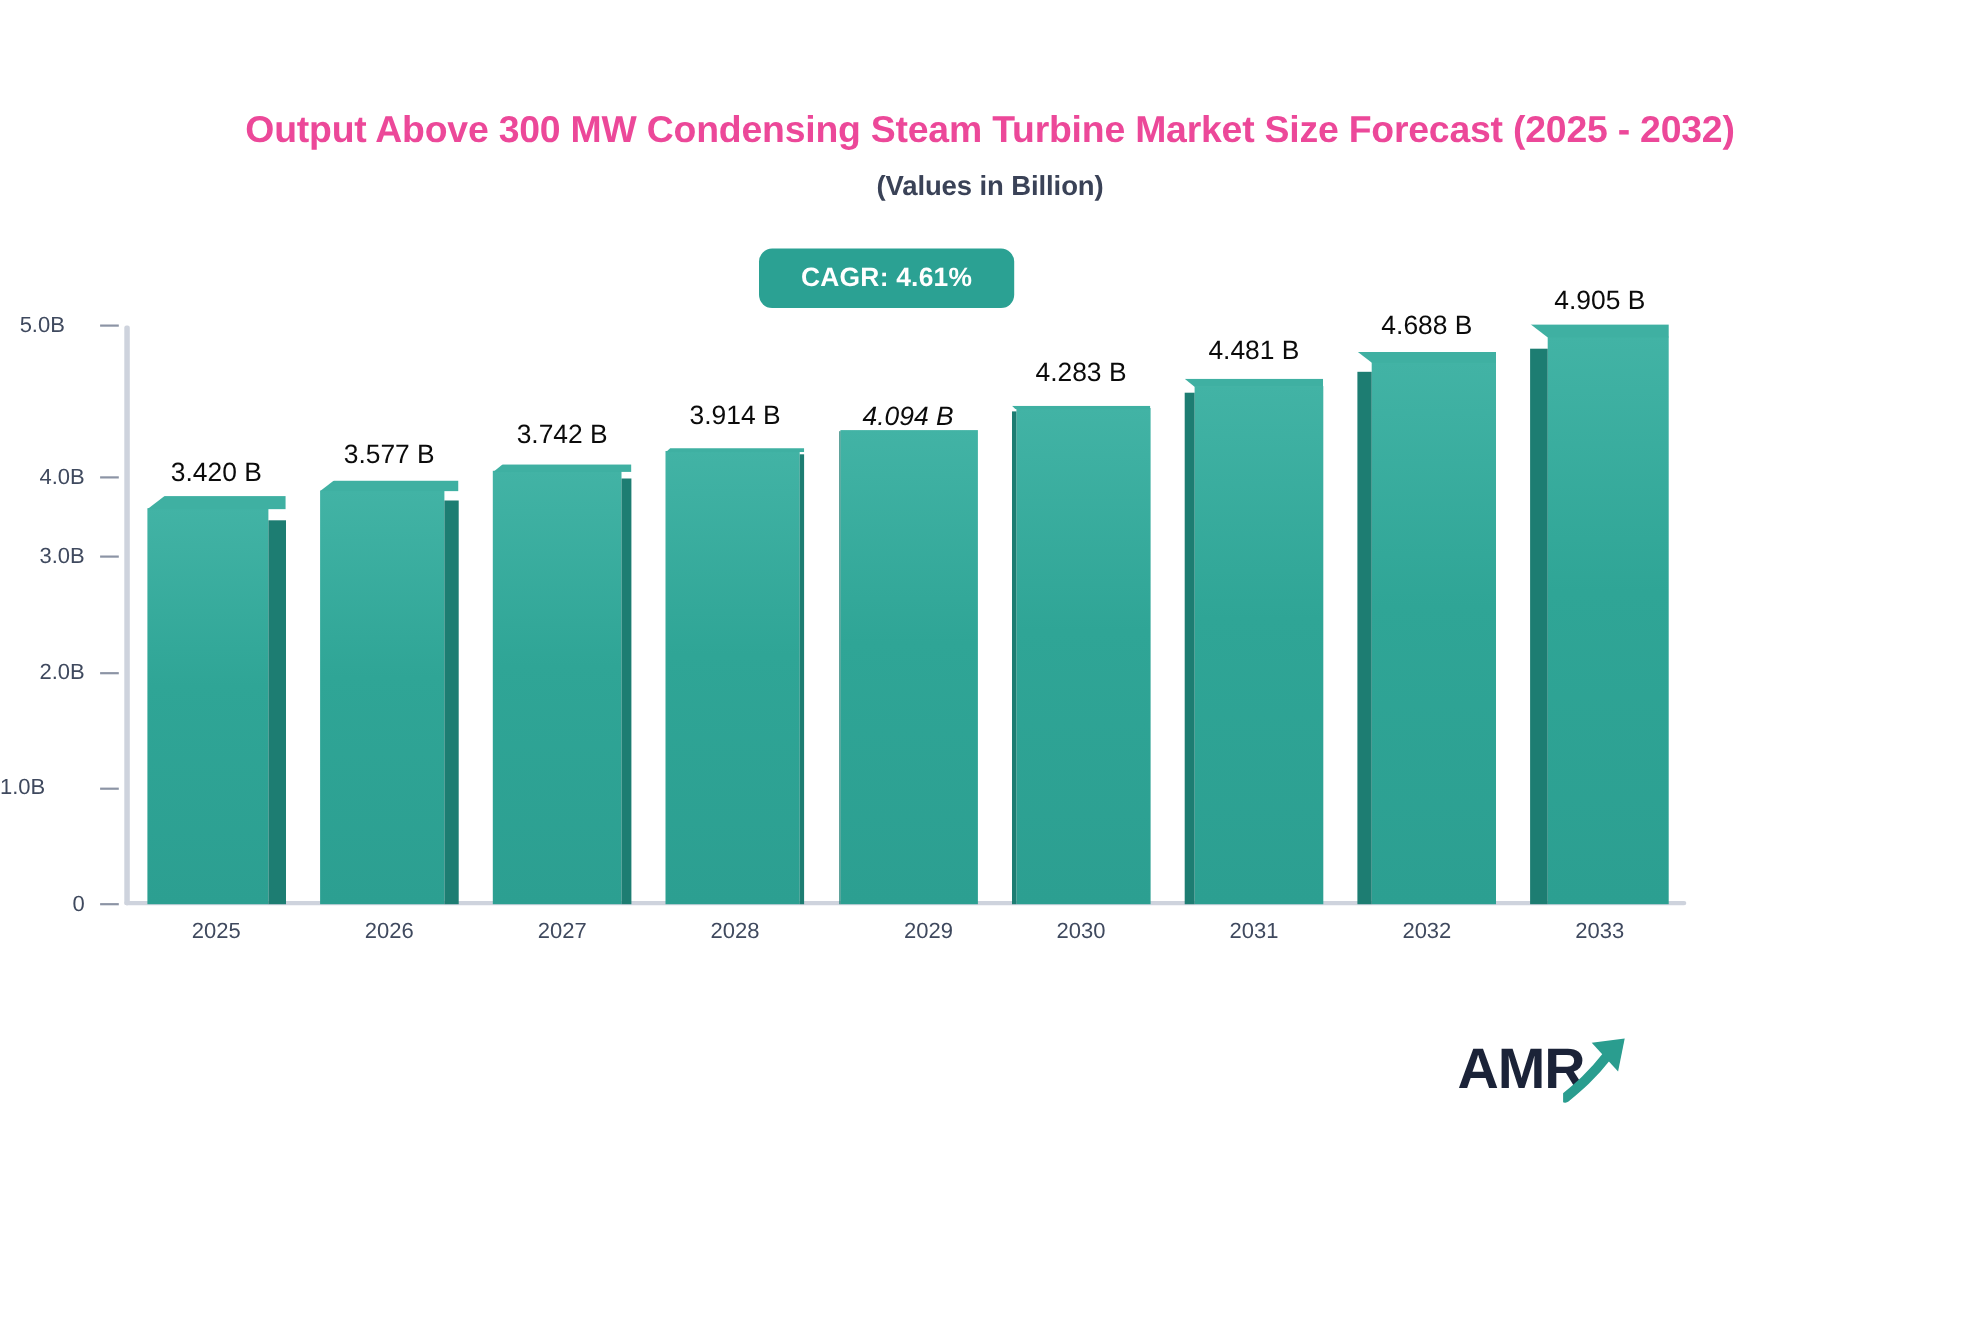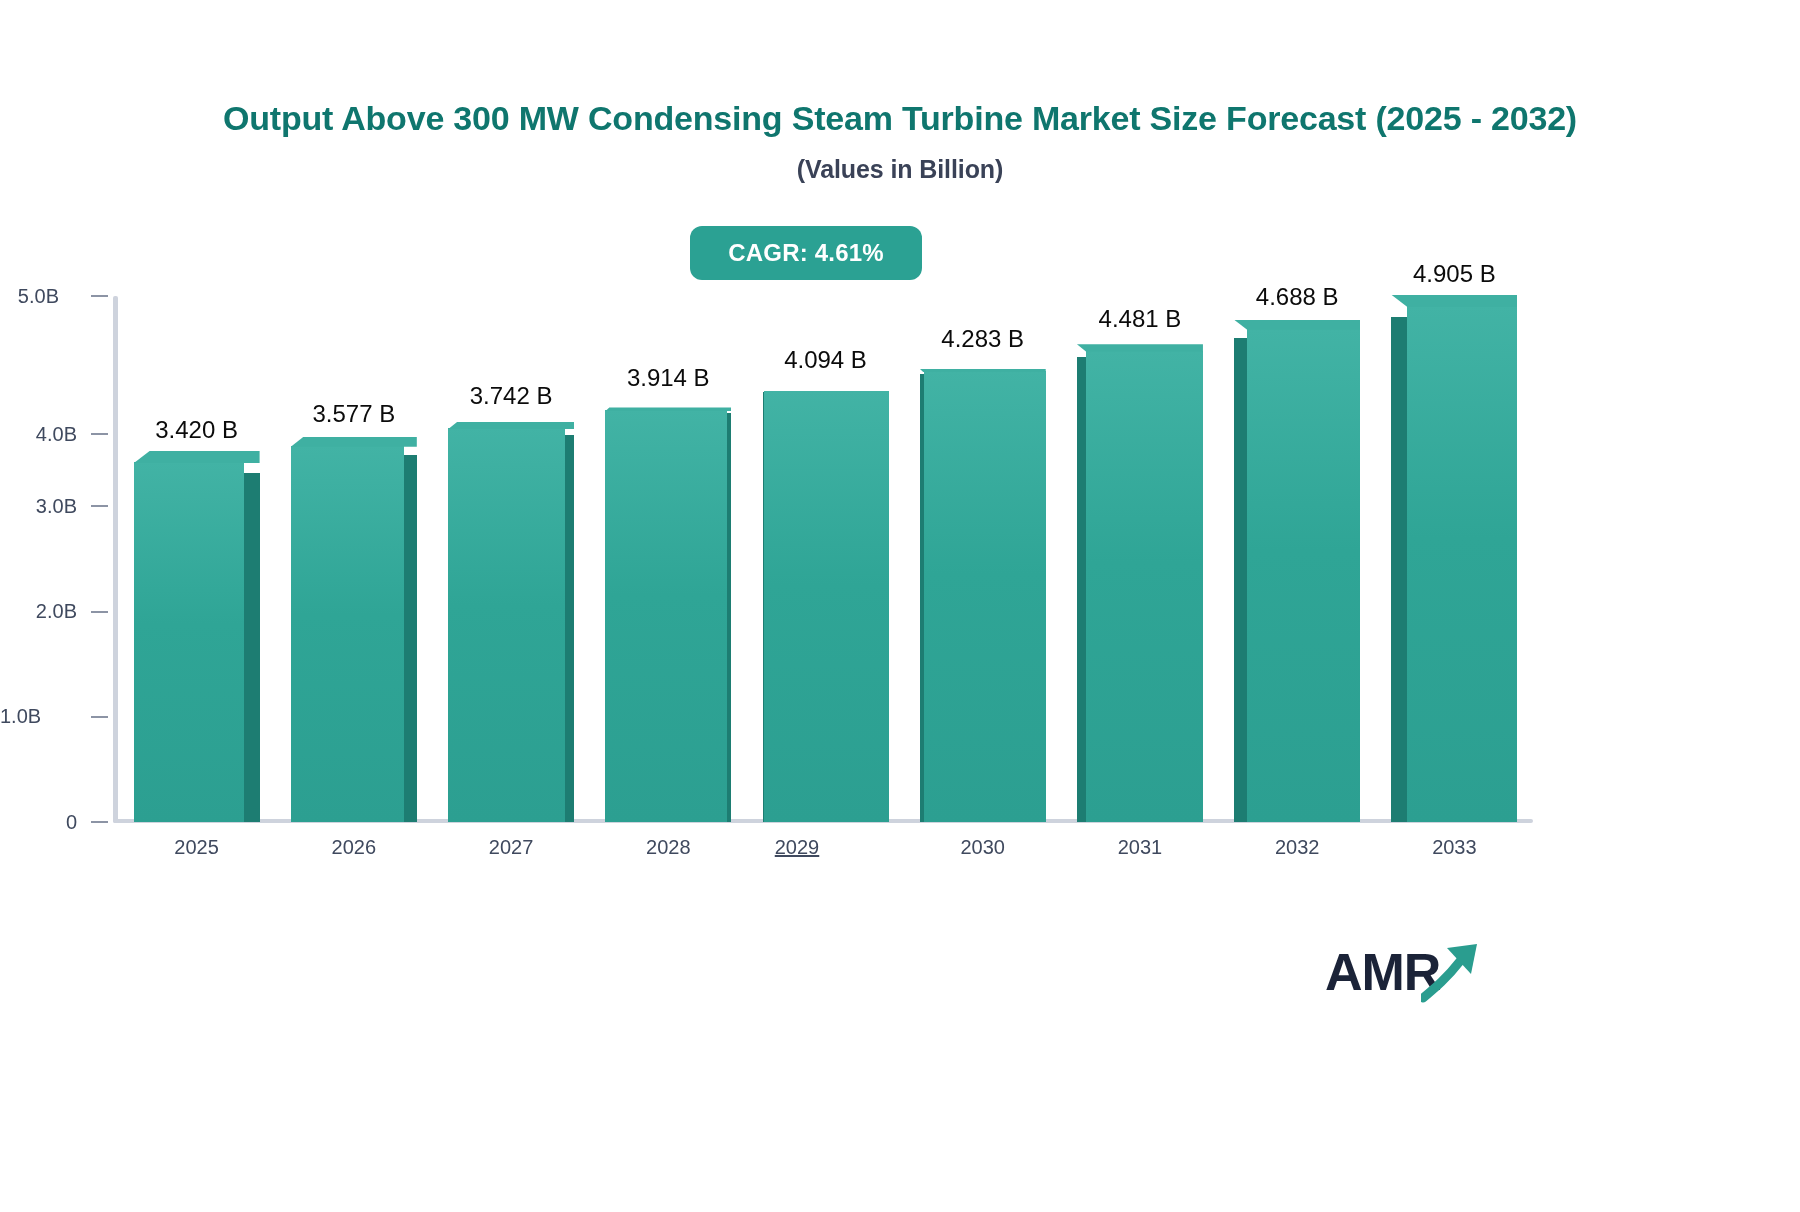--- a/index.html
+++ b/index.html
@@ -27,21 +27,21 @@
   .title-block {
     position: absolute;
     left: 130px;
     top: 96px;
     width: 1540px;
     text-align: center;
   }
   .chart-title {
     font-size: 34px;
     font-weight: bold;
-    color: #0f766e;
+    color: #ec4899;
     line-height: 1.32;
     letter-spacing: -0.2px;
     padding: 0 40px;
     text-align: center;
   }
   .chart-subtitle {
     margin-top: 14px;
     font-size: 25px;
     font-weight: bold;
     color: #3a4257;
@@ -233,21 +233,21 @@
         <div style="position: absolute; left: 605.278px; top: 410.247px; width: 126px; height: 411.753px;">
           <div class="bar-face" style="left: 0px; width: 122px; height: 411.753px;"></div>
           <div class="bar-side" style="width: 4px; height: 408.953px; left: 122px;"></div>
           <div class="bar-top" style="left: 0px; top: -2.8px; width: 126px; height: 3.8px; background: rgb(63, 176, 162); clip-path: polygon(0px 100%, 3.1746% 0px, 100% 0px, 100% 100%);"></div>
         </div>
         <div class="bar-label" style="left: 558.278px; width: 220px; top: 364.247px;">3.914 B</div>
         <div style="position: absolute; left: 762.5px; top: 391.311px; width: 126px; height: 430.689px;">
           <div class="bar-face" style="left: 1px; width: 125px; height: 430.689px;"></div>
           <div class="bar-side" style="width: 1px; height: 429.989px; left: 0px;"></div>
         </div>
-        <div class="bar-label" style="left: 715.5px; width: 220px; top: 346px;">4.094 B</div>
+        <div class="bar-label" style="left: 715.5px; width: 220px; top: 365px; font-style: italic;">4.094 B</div>
         <div style="position: absolute; left: 919.722px; top: 371.428px; width: 126px; height: 450.572px;">
           <div class="bar-face" style="left: 4px; width: 122px; height: 450.572px;"></div>
           <div class="bar-side" style="width: 4px; height: 447.772px; left: 0px;"></div>
           <div class="bar-top" style="left: 0px; top: -2.8px; width: 126px; height: 3.8px; background: rgb(63, 176, 162); clip-path: polygon(0px 0px, 100% 0px, 100% 100%, 3.1746% 100%);"></div>
         </div>
         <div class="bar-label" style="left: 872.722px; width: 220px; top: 325.428px;">4.283 B</div>
         <div style="position: absolute; left: 1076.94px; top: 350.599px; width: 126px; height: 471.401px;">
           <div class="bar-face" style="left: 9px; width: 117px; height: 471.401px;"></div>
           <div class="bar-side" style="width: 9px; height: 465.101px; left: 0px;"></div>
           <div class="bar-top" style="left: 0px; top: -6.3px; width: 126px; height: 7.3px; background: rgb(63, 176, 162); clip-path: polygon(0px 0px, 100% 0px, 100% 100%, 7.14286% 100%);"></div>
@@ -264,21 +264,21 @@
           <div class="bar-side" style="width: 16px; height: 504.806px; left: 0px;"></div>
           <div class="bar-top" style="left: 0px; top: -11.2px; width: 126px; height: 12.2px; background: rgb(63, 176, 162); clip-path: polygon(0px 0px, 100% 0px, 100% 100%, 12.6984% 100%);"></div>
         </div>
         <div class="bar-label" style="left: 1344.39px; width: 220px; top: 259.994px;">4.905 B</div>
       </div>
     <div id="xlabels">
         <div class="x-label" style="left: 126.611px; width: 140px;">2025</div>
         <div class="x-label" style="left: 283.833px; width: 140px;">2026</div>
         <div class="x-label" style="left: 441.056px; width: 140px;">2027</div>
         <div class="x-label" style="left: 598.278px; width: 140px;">2028</div>
-        <div class="x-label" style="left: 727px; width: 140px; text-decoration: underline;">2029</div>
+        <div class="x-label" style="left: 774px; width: 140px;">2029</div>
         <div class="x-label" style="left: 912.722px; width: 140px;">2030</div>
         <div class="x-label" style="left: 1069.94px; width: 140px;">2031</div>
         <div class="x-label" style="left: 1227.17px; width: 140px;">2032</div>
         <div class="x-label" style="left: 1384.39px; width: 140px;">2033</div>
       </div>
   </div>
 
   <div id="logo">
     <div class="amr-text">AMR</div>
     <svg class="amr-arrow" viewBox="0 0 64 62">

